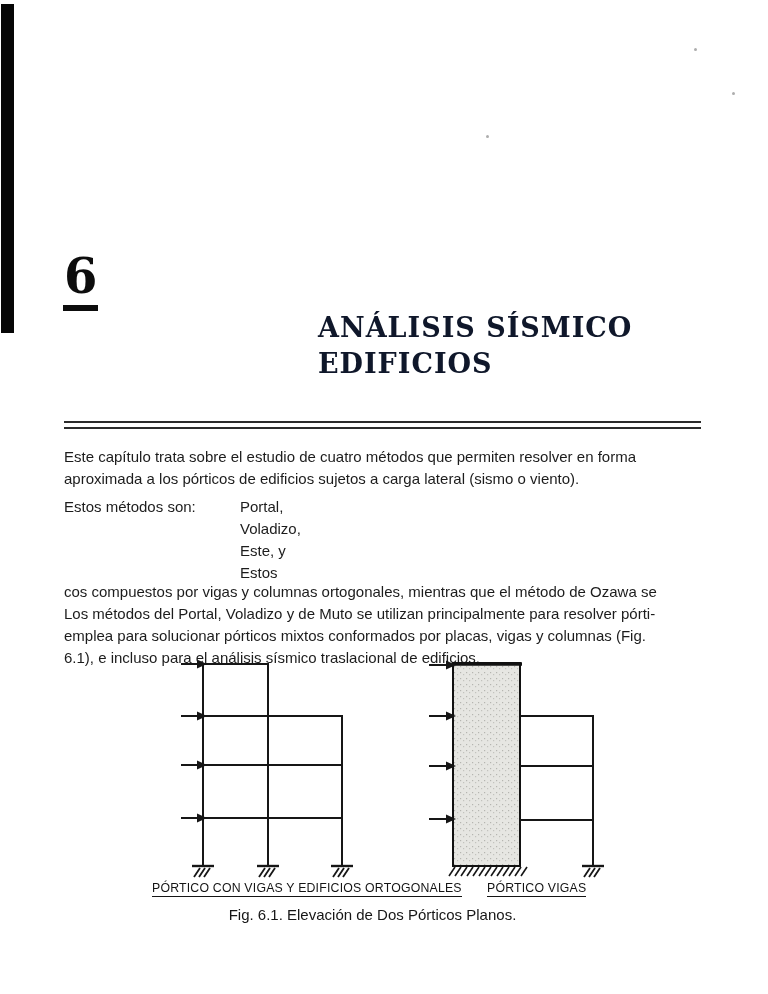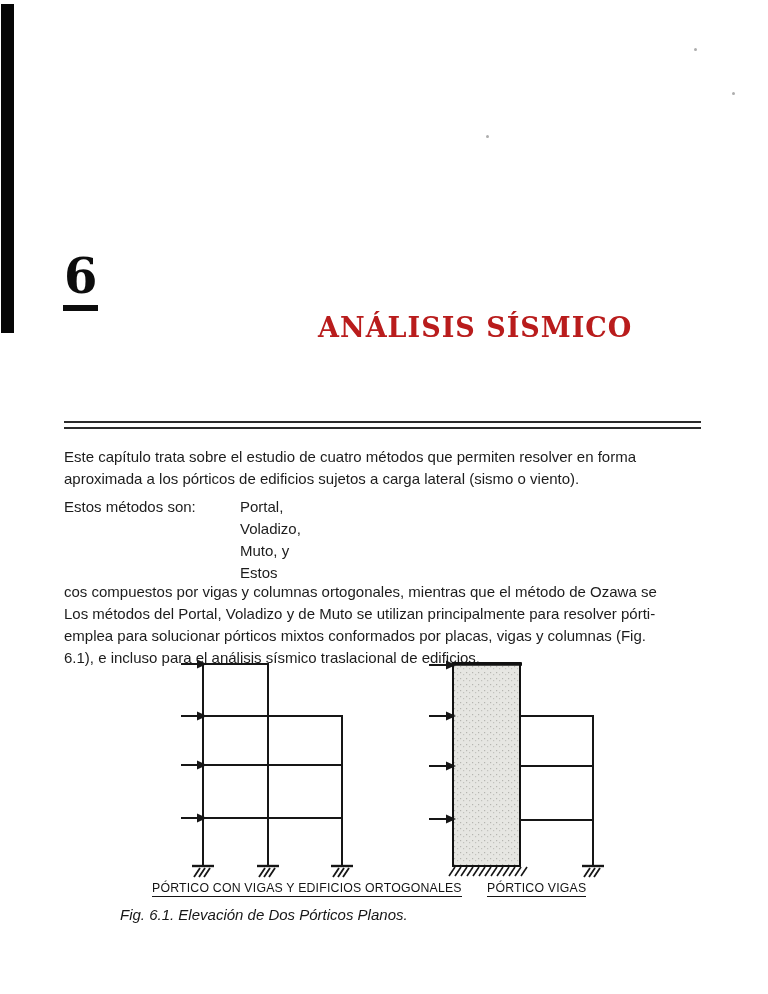--- a/index.html
+++ b/index.html
@@ -9,74 +9,75 @@
   #page { position:relative; width:768px; height:994px; background:#fff; }
 
   #edge-bar { left:1px; top:4px; width:13px; height:329px; background:#060606; }
 
   #chapter-number { left:64px; top:252px; font-family:"DejaVu Serif", serif;
       font-weight:bold; font-size:48px; line-height:1; color:#0d0d0d; }
   #chapter-underline { left:63px; top:305px; width:35px; height:6px; background:#0d0d0d; }
 
   #title-block { left:318px; top:310px; width:330px;
       font-family:"DejaVu Serif", serif; font-weight:bold; font-size:27px;
-      line-height:36px; letter-spacing:1px; color:#b91c1c; }
+      line-height:36px; letter-spacing:1px; color:#0f172a; }
 
   #double-rule { left:64px; top:421px; width:637px; height:8px;
       border-top:2.5px solid #2b2b2b; border-bottom:2px solid #2b2b2b; }
 
   .bodytext { font-size:15px; line-height:22px; color:#1c1c1c; }
   #para1 { left:64px; top:446px; width:660px; }
   #methods-intro { left:64px; top:496px; }
   #methods-list { left:240px; top:496px; }
   #para2 { left:64px; top:581px; width:660px; }
 
   #figure-svg { left:165px; top:653px; width:480px; height:235px; }
 
   .fig-label { top:881px; font-size:12.3px; letter-spacing:0.2px; color:#141414;
       border-bottom:1.5px solid #141414; padding-bottom:1px; white-space:nowrap; }
   #fig-label-left { left:152px; }
   #fig-label-right { left:487px; }
 
-  #fig-caption { left:120px; top:906px; width:505px; text-align:left;
-      font-style:italic; font-size:15px; color:#161616; }
+  #fig-caption { left:120px; top:906px; width:505px; text-align:center;
+      font-size:15px; color:#161616; }
 
   .speck { width:3px; height:3px; background:#8a8a8a; border-radius:50%; opacity:.7; }
 </style>
 </head>
 <body>
 
 <div id="page">
 
   <div id="edge-bar" class="abs"></div>
 
   <div class="speck abs" style="left:694px; top:48px;"></div>
   <div class="speck abs" style="left:732px; top:92px;"></div>
   <div class="speck abs" style="left:486px; top:135px;"></div>
 
   <div id="chapter-number" class="abs">6</div>
   <div id="chapter-underline" class="abs"></div>
 
   <div id="title-block" class="abs">
     <div>ANÁLISIS SÍSMICO</div>
+    <div>EDIFICIOS</div>
   </div>
 
   <div id="double-rule" class="abs"></div>
 
   <div id="para1" class="abs bodytext">
     <div>Este capítulo trata sobre el estudio de cuatro métodos que permiten resolver en forma</div>
     <div>aproximada a los pórticos de edificios sujetos a carga lateral (sismo o viento).</div>
   </div>
 
   <div id="methods-intro" class="abs bodytext">Estos métodos son:</div>
 
   <div id="methods-list" class="abs bodytext">
     <div>Portal,</div>
     <div>Voladizo,</div>
-    <div>Muto, y</div>
+    <div>Este, y</div>
     <div>Estos</div>
   </div>
 
   <div id="para2" class="abs bodytext">
     <div>cos compuestos por vigas y columnas ortogonales, mientras que el método de Ozawa se</div>
     <div>Los métodos del Portal, Voladizo y de Muto se utilizan principalmente para resolver pórti-</div>
     <div>emplea para solucionar pórticos mixtos conformados por placas, vigas y columnas (Fig.</div>
     <div>6.1), e incluso para el análisis sísmico traslacional de edificios.</div>
   </div>
 

